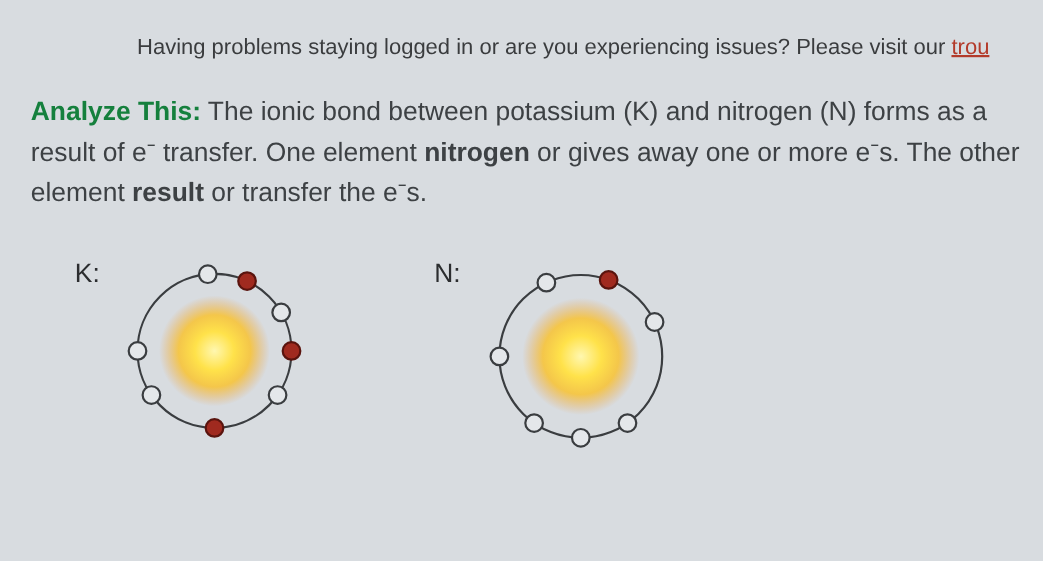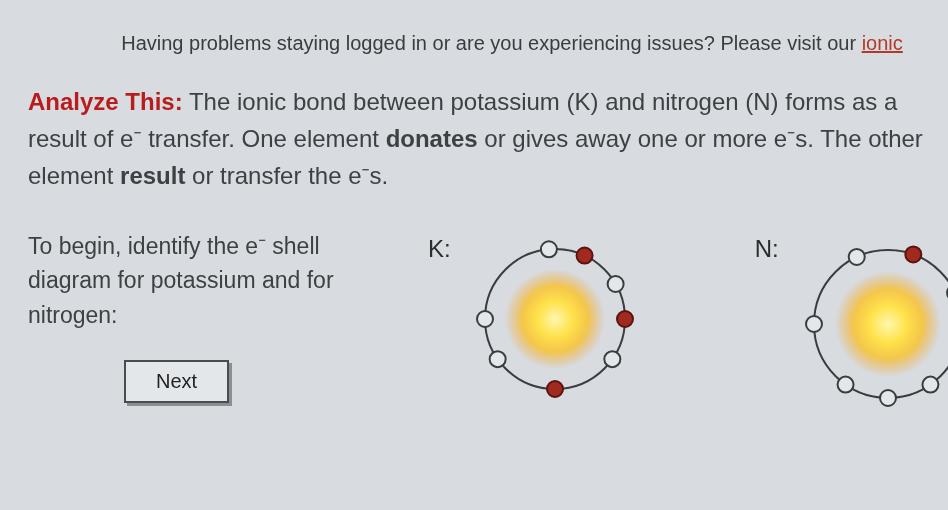--- a/index.html
+++ b/index.html
@@ -28,21 +28,21 @@
     text-decoration: underline;
   }
   .paragraph {
     font-size: 24px;
     line-height: 1.55;
     color: #3d4144;
     margin: 0 0 34px 0;
   }
   .paragraph .lead {
     font-weight: bold;
-    color: #b91c1c;
+    color: #15803d;
   }
   .paragraph .bold {
     font-weight: bold;
   }
   .row {
     display: flex;
     align-items: flex-start;
   }
   .prompt-col {
     flex: 0 0 360px;
@@ -75,33 +75,29 @@
     font-size: 24px;
     color: #2b2d2f;
     margin: 6px 14px 0 0;
   }
   .atom-box { position: relative; }
 </style>
 </head>
 <body>
 
 <div class="notice">
-  <span>Having problems staying logged in or are you experiencing issues? Please visit our </span><a href="#">ionic</a>
+  <span>Having problems staying logged in or are you experiencing issues? Please visit our </span><a href="#">trou</a>
 </div>
 
 <p class="paragraph">
-  <span class="lead">Analyze This:</span><span> The ionic bond between potassium (K) and nitrogen (N) forms as a result of e⁻ transfer. One element </span><span class="bold">donates</span><span> or gives away one or more e⁻s. The other element </span><span class="bold">result</span><span> or transfer the e⁻s.</span>
+  <span class="lead">Analyze This:</span><span> The ionic bond between potassium (K) and nitrogen (N) forms as a result of e⁻ transfer. One element </span><span class="bold">nitrogen</span><span> or gives away one or more e⁻s. The other element </span><span class="bold">result</span><span> or transfer the e⁻s.</span>
 </p>
 
 <div class="row">
 
-  <div class="prompt-col">
-    <div>To begin, identify the e⁻ shell diagram for potassium and for nitrogen:</div>
-    <button class="next-btn">Next</button>
-  </div>
 
   <div class="diagram-col">
 
     <div class="atom-group">
       <div class="atom-label">K:</div>
       <div class="atom-box" id="atom-k" style="width: 180px; height: 180px;"><svg width="180" height="180">
             <defs>
               <radialGradient id="atom-k-core">
                 <stop offset="0%" stop-color="#fff7b0" stop-opacity="1"></stop>
                 <stop offset="35%" stop-color="#ffe24a" stop-opacity="1"></stop>

